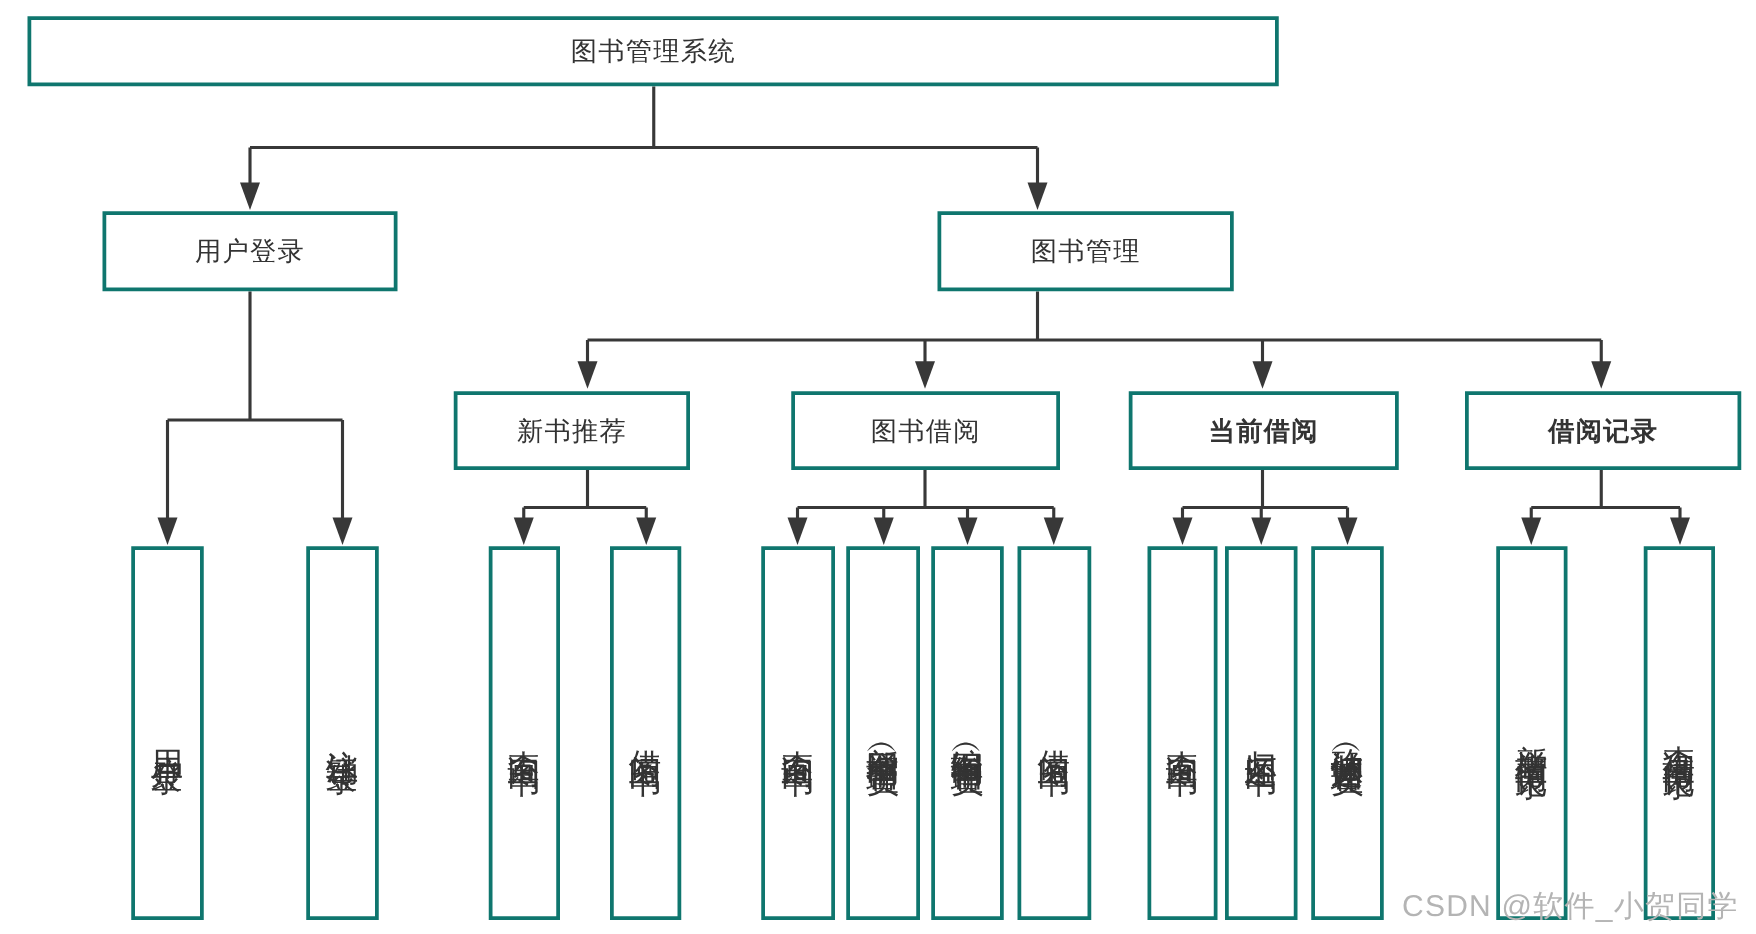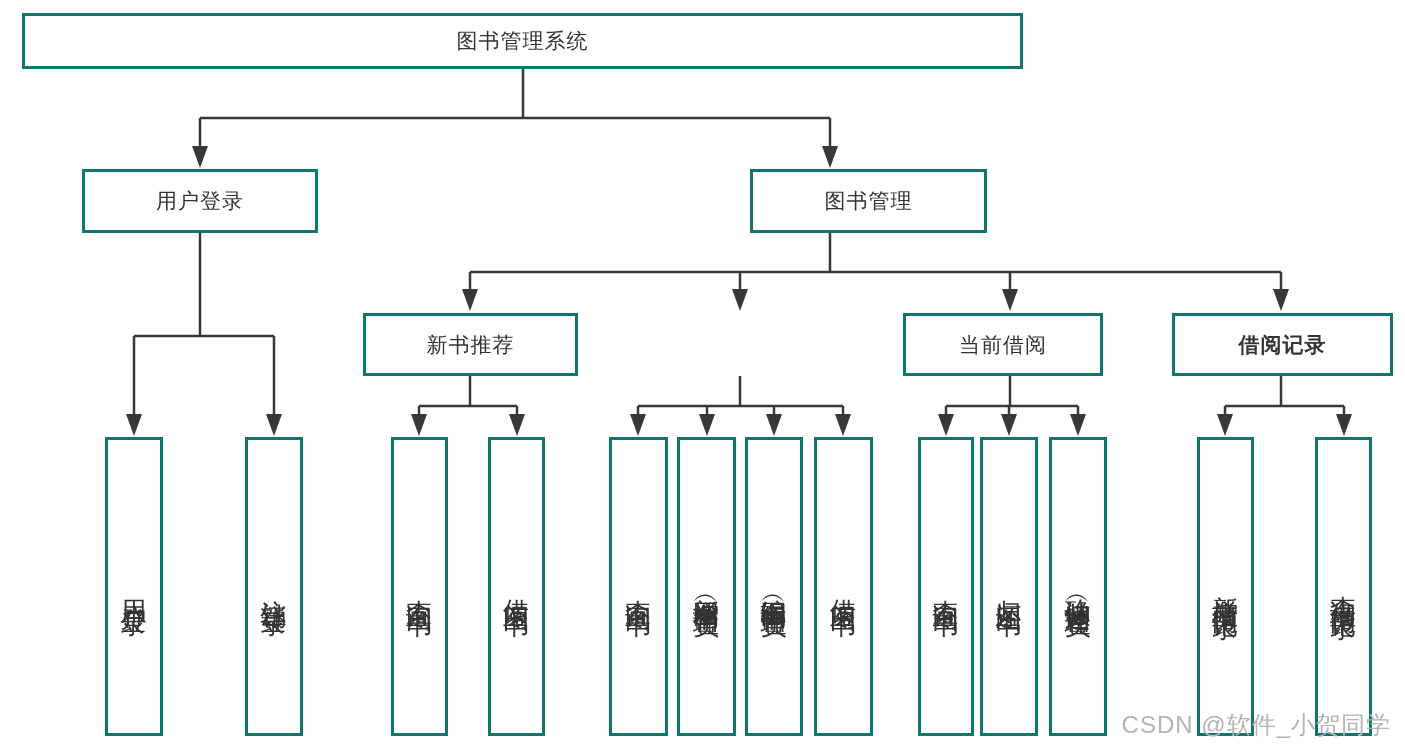--- a/index.html
+++ b/index.html
@@ -36,23 +36,23 @@
   .h-node {
     font-size: 21px;
     letter-spacing: 1px;
   }
   .root-node {
     left: 22px; top: 13px; width: 1001px; height: 56px;
   }
   .l2-login  { left: 82px;  top: 169px; width: 236px; height: 64px; }
   .l2-mgmt   { left: 712px; top: 169px; width: 237px; height: 64px; margin-left: 38px; }
   .l3 { top: 313px; height: 63px; }
-  .l3-recommend { left: 363px;  width: 215px; text-align: right; }
+  .l3-recommend { left: 363px;  width: 189px; text-align: right; }
   .l3-borrow    { left: 633px;  width: 215px; }
-  .l3-current   { left: 903px;  width: 200px; }
+  .l3-current   { left: 903px;  width: 216px; font-weight: bold; }
   .l3-record    { left: 1172px; width: 221px; font-weight: bold; }
   .leaf {
     top: 437px;
     height: 299px;
   }
   .leaf .v-label {
     writing-mode: vertical-rl;
     text-orientation: mixed;
     font-size: 26px;
     letter-spacing: 4px;
@@ -148,20 +148,23 @@
   <div class="node l2-login h-node">
     <span>用户登录</span>
   </div>
   <div class="node l2-mgmt h-node">
     <span>图书管理</span>
   </div>
 
   <div class="node l3 l3-recommend h-node">
     <span>新书推荐</span>
   </div>
+  <div class="node l3 l3-borrow h-node">
+    <span>图书借阅</span>
+  </div>
   <div class="node l3 l3-current h-node">
     <span>当前借阅</span>
   </div>
   <div class="node l3 l3-record h-node">
     <span>借阅记录</span>
   </div>
 
   <div class="node leaf leaf-a1">
     <span class="v-label">用户登录</span>
   </div>

